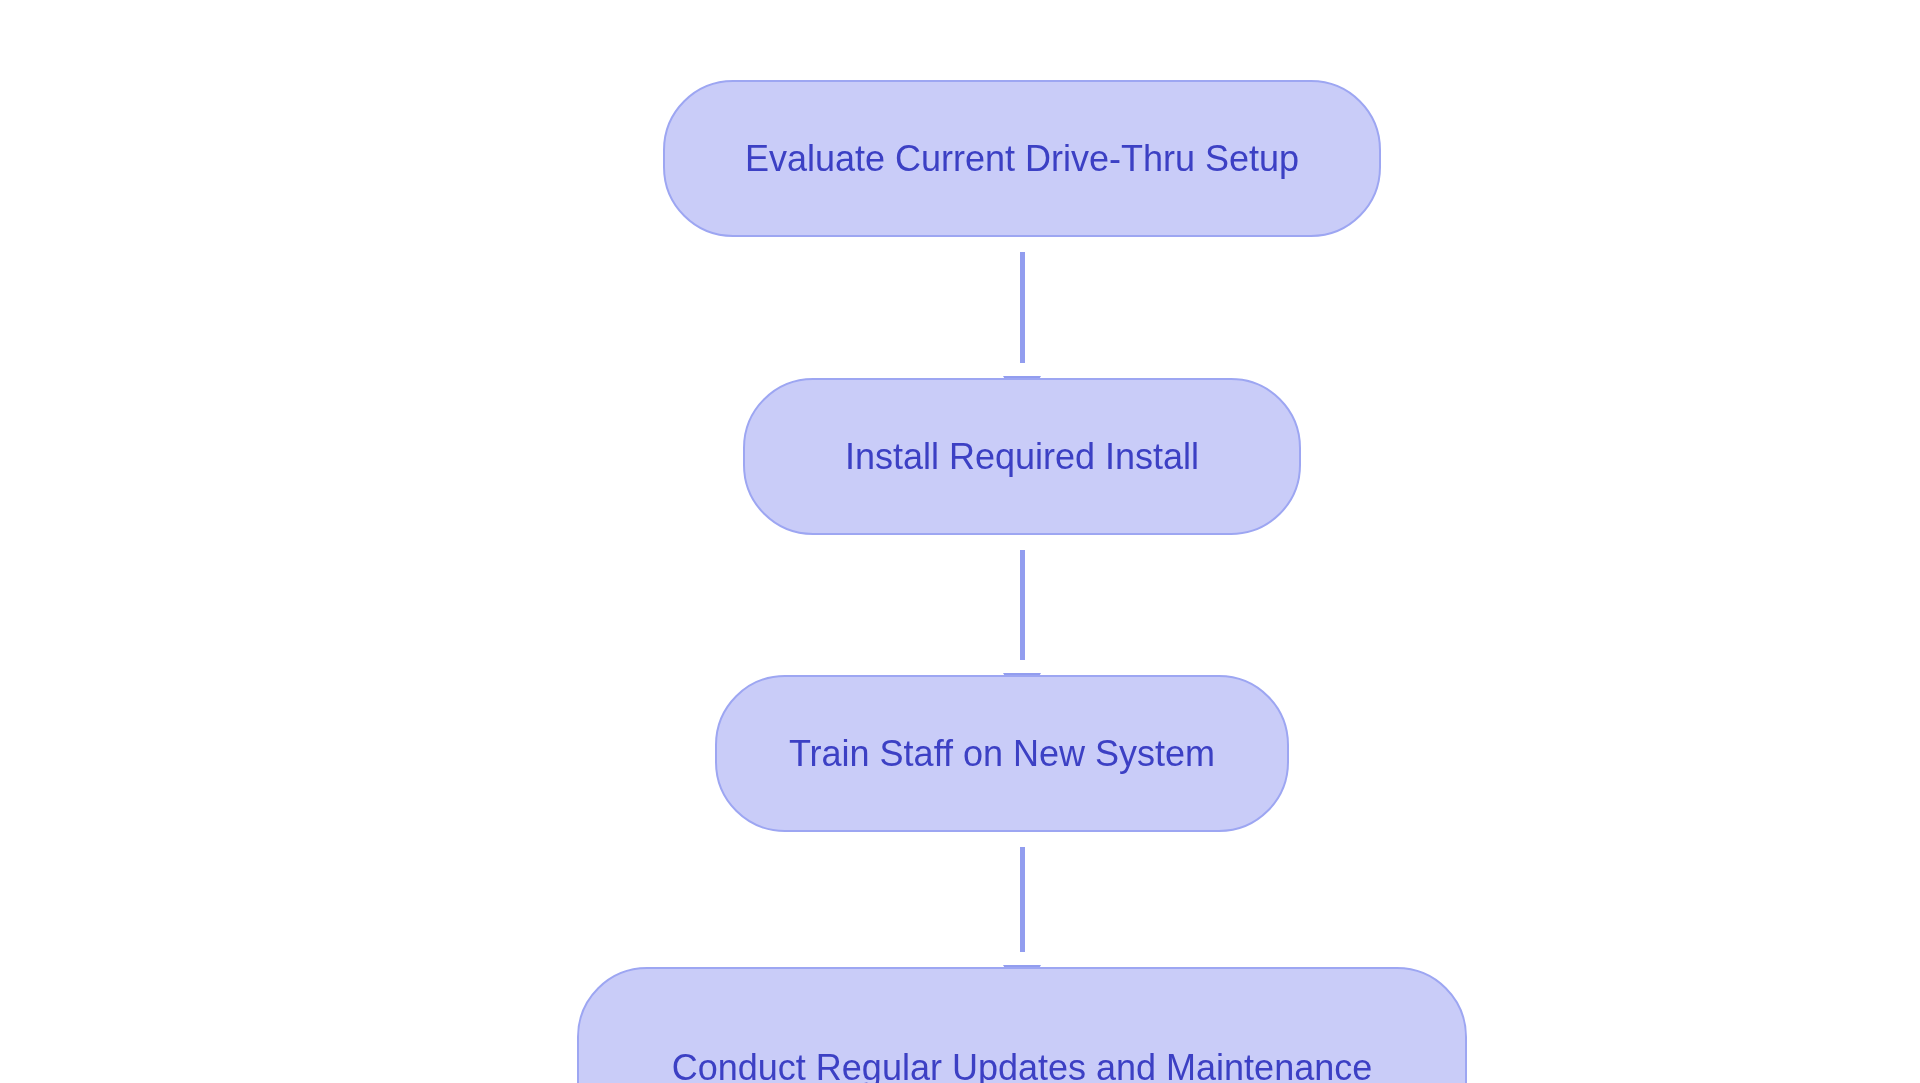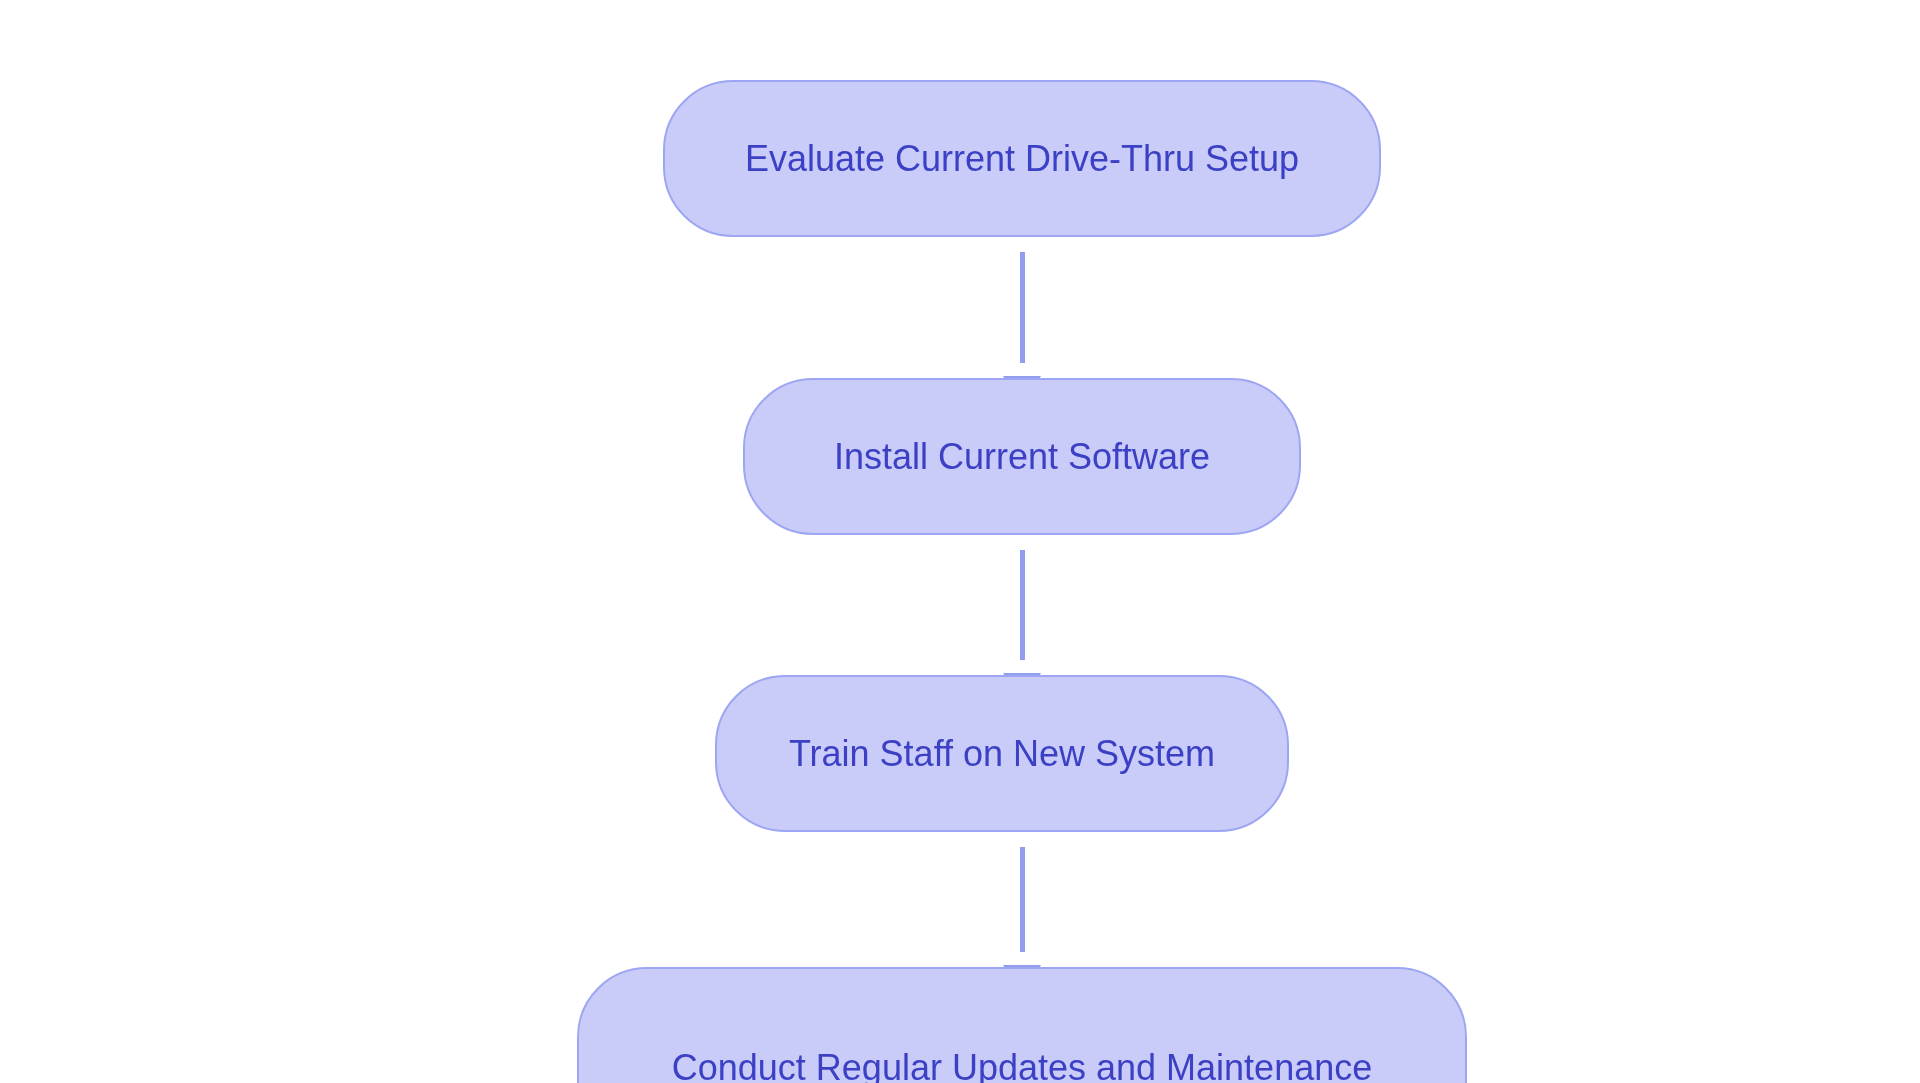--- a/index.html
+++ b/index.html
@@ -66,21 +66,21 @@
 
 <div class="canvas">
 
   <div class="flow-node node-1">Evaluate Current Drive-Thru Setup</div>
 
   <div class="connector conn-1">
     <div class="connector-line"></div>
     <div class="connector-head"></div>
   </div>
 
-  <div class="flow-node node-2">Install Current Software</div>
+  <div class="flow-node node-2">Install Required Install</div>
 
   <div class="connector conn-2">
     <div class="connector-line"></div>
     <div class="connector-head"></div>
   </div>
 
   <div class="flow-node node-3">Train Staff on New System</div>
 
   <div class="connector conn-3">
     <div class="connector-line"></div>

